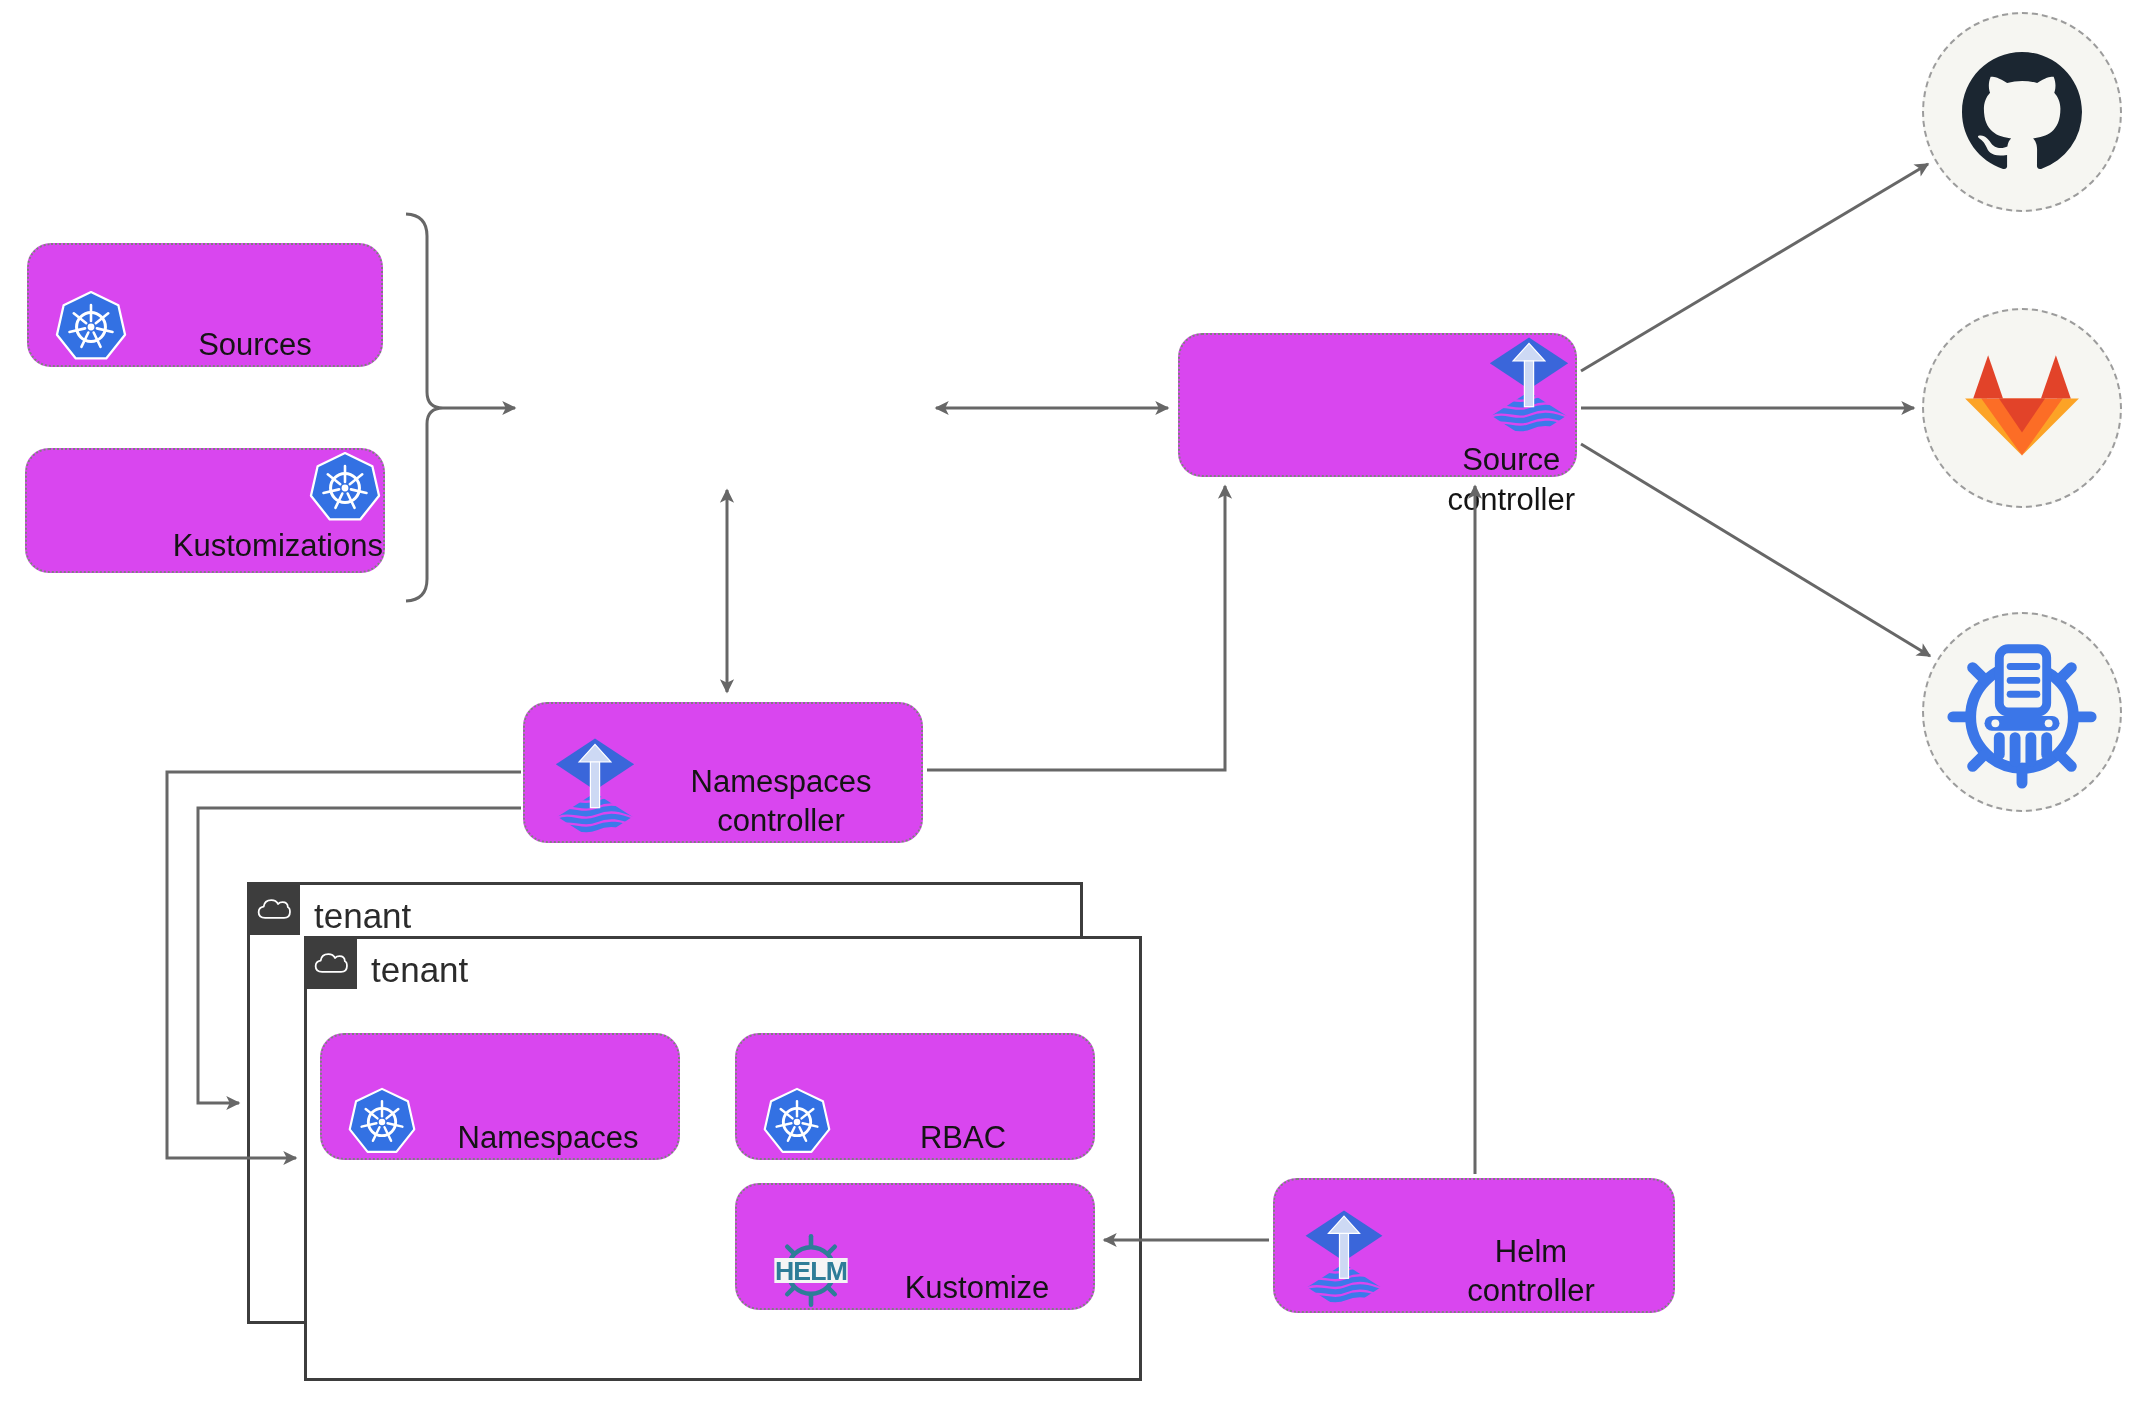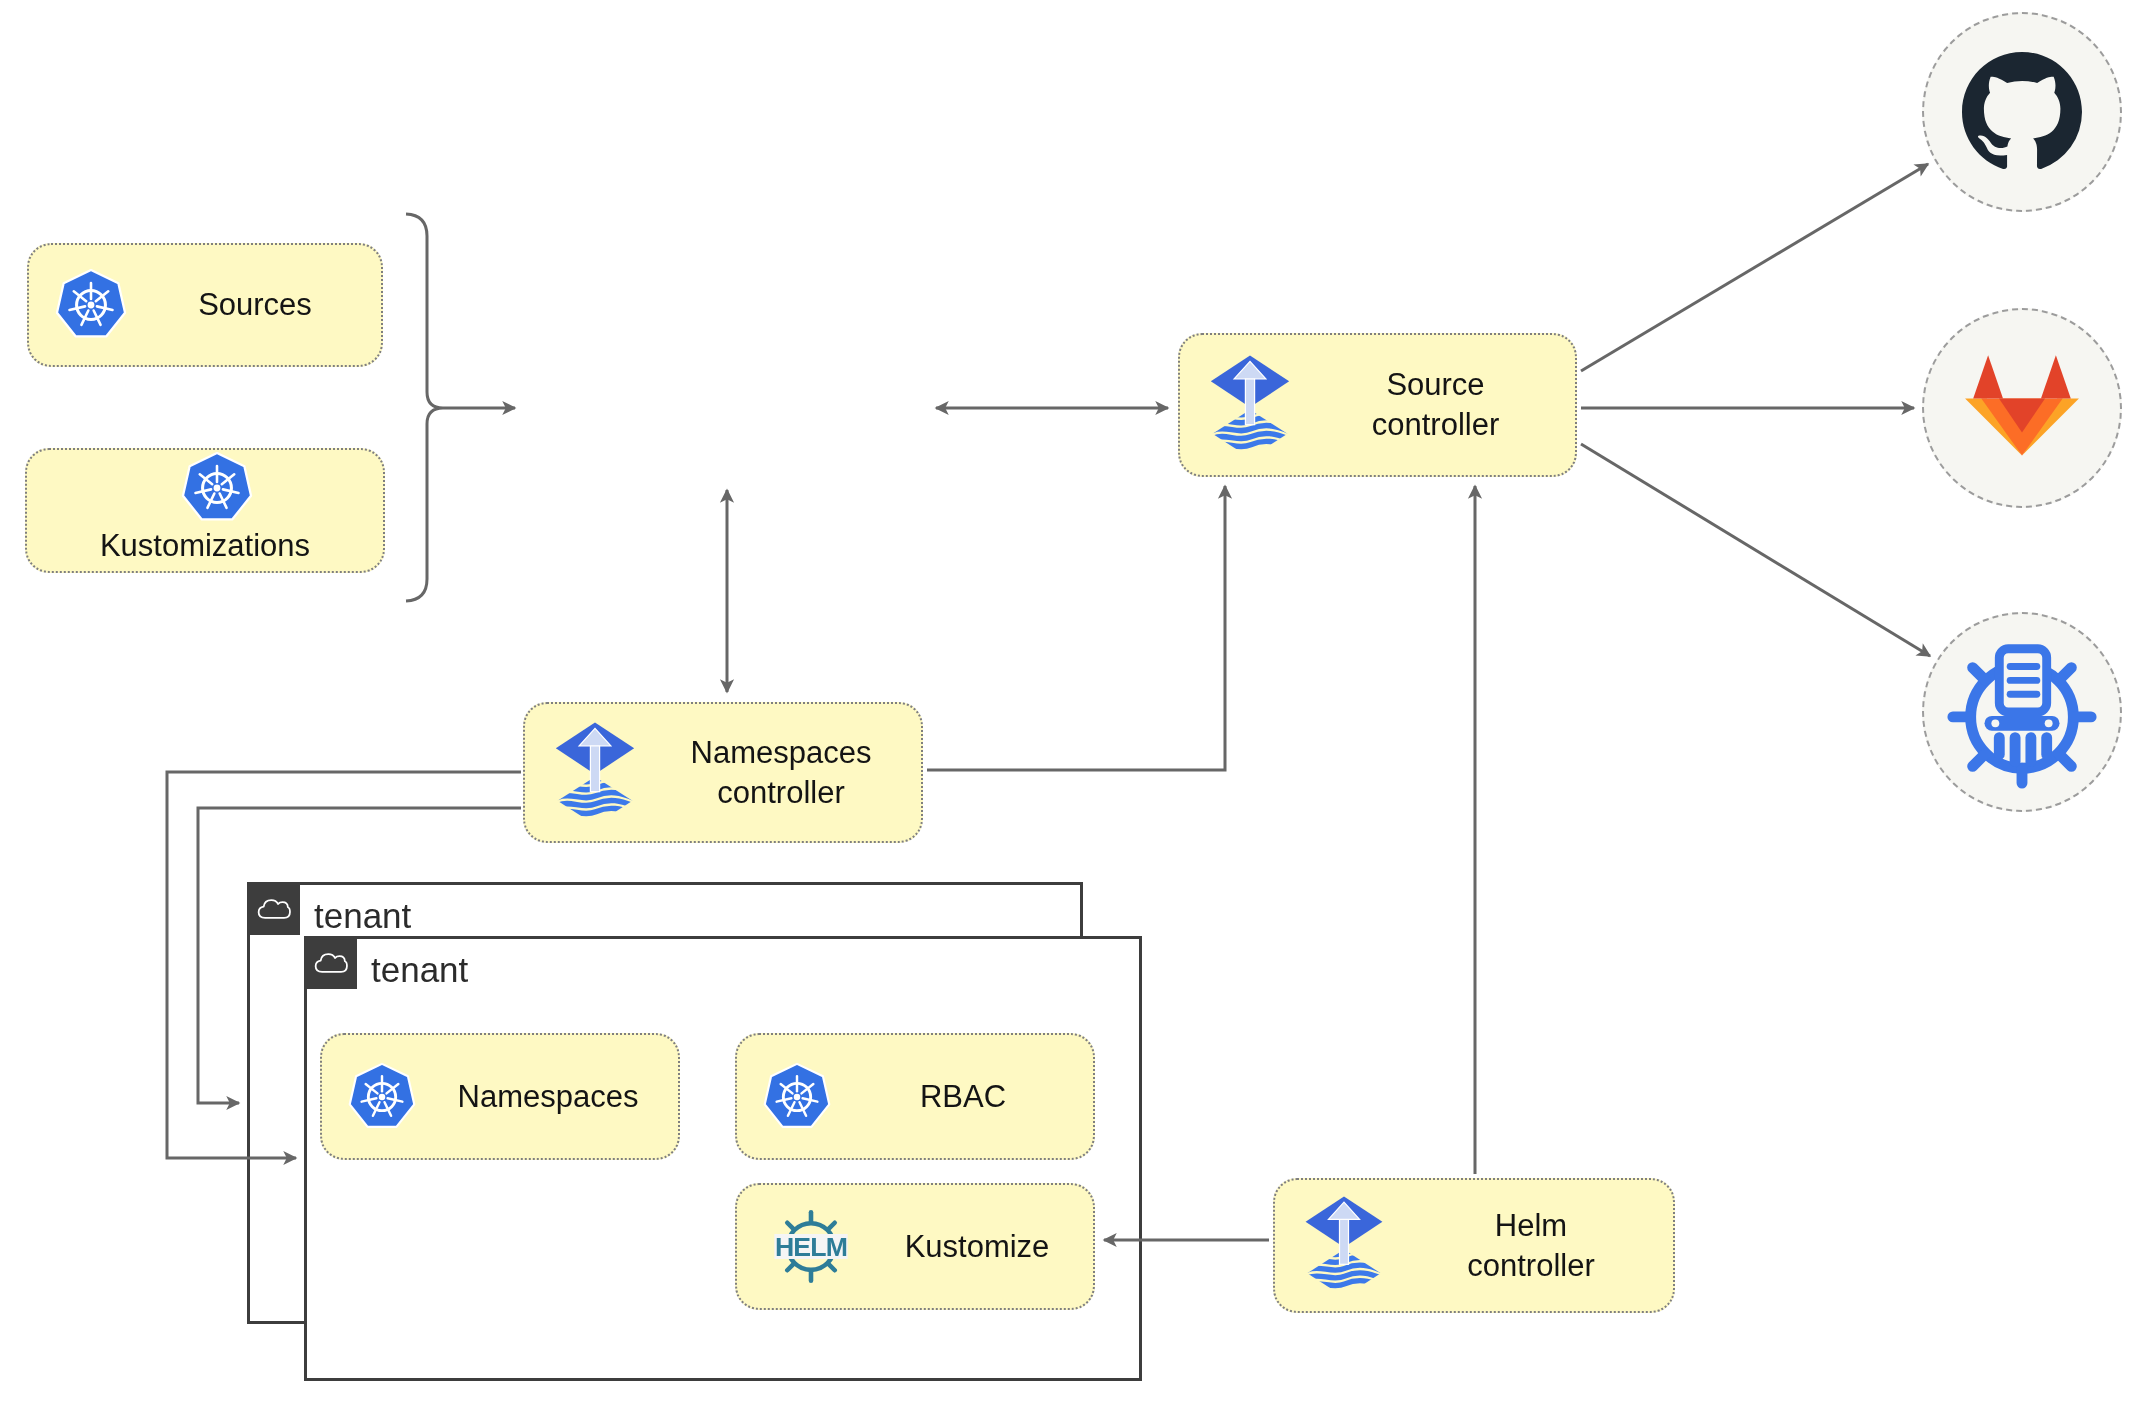--- a/index.html
+++ b/index.html
@@ -1,20 +1,20 @@
 <!DOCTYPE html>
 <html><head>
 <meta charset="utf-8">
 <style>
   html,body{margin:0;padding:0;background:#ffffff;font-family:"Liberation Sans",sans-serif;}
   #canvas{position:relative;width:2144px;height:1407px;background:#ffffff;overflow:hidden;}
 
   
-  .node{position:absolute;box-sizing:border-box;background:#fef9c3;border:2.5px dotted #7f7f7f;
-        border-radius:24px;display:flex;align-items:center;z-index:2;}
+  .node{position:absolute;box-sizing:border-box;background:#d946ef;border:2.5px dotted #7f7f7f;
+        border-radius:24px;display:flex;align-items:flex-end;z-index:2;}
   .node .icon{flex:0 0 auto;margin-left:24px;display:flex;align-items:center;}
   .node .lbl{flex:1;text-align:center;font-size:31px;color:#141414;line-height:1.28;white-space:pre-line;}
 
   
   .tenant{position:absolute;box-sizing:border-box;background:#ffffff;border:3px solid #3d3d3d;z-index:1;}
   .tenant-tab{position:absolute;left:-3px;top:-3px;width:53px;height:53px;background:#3d3d3d;
               display:flex;align-items:center;justify-content:center;}
   .tenant-label{position:absolute;left:64px;top:11px;font-size:35px;color:#2b2b2b;}
 
   
@@ -119,21 +119,21 @@
   <div class="node" style="left:25px;top:448px;width:360px;height:125px;flex-direction:column;">
     <span class="icon">
       <svg width="76" height="76">
           <use href="#sym-k8s"></use>
         </svg>
       </span>
     <span class="lbl">Kustomizations</span>
   </div>
 
 
-  <div class="node" style="left:1178px;top:333px;width:399px;height:144px;">
+  <div class="node" style="left:1178px;top:333px;width:399px;height:144px;flex-direction:column;">
     <span class="icon">
       <svg width="92" height="105">
           <use href="#sym-flux"></use>
         </svg>
       </span>
     <span class="lbl">Source
 controller</span>
   </div>
 
   <div class="node" style="left:523px;top:702px;width:400px;height:141px;">

